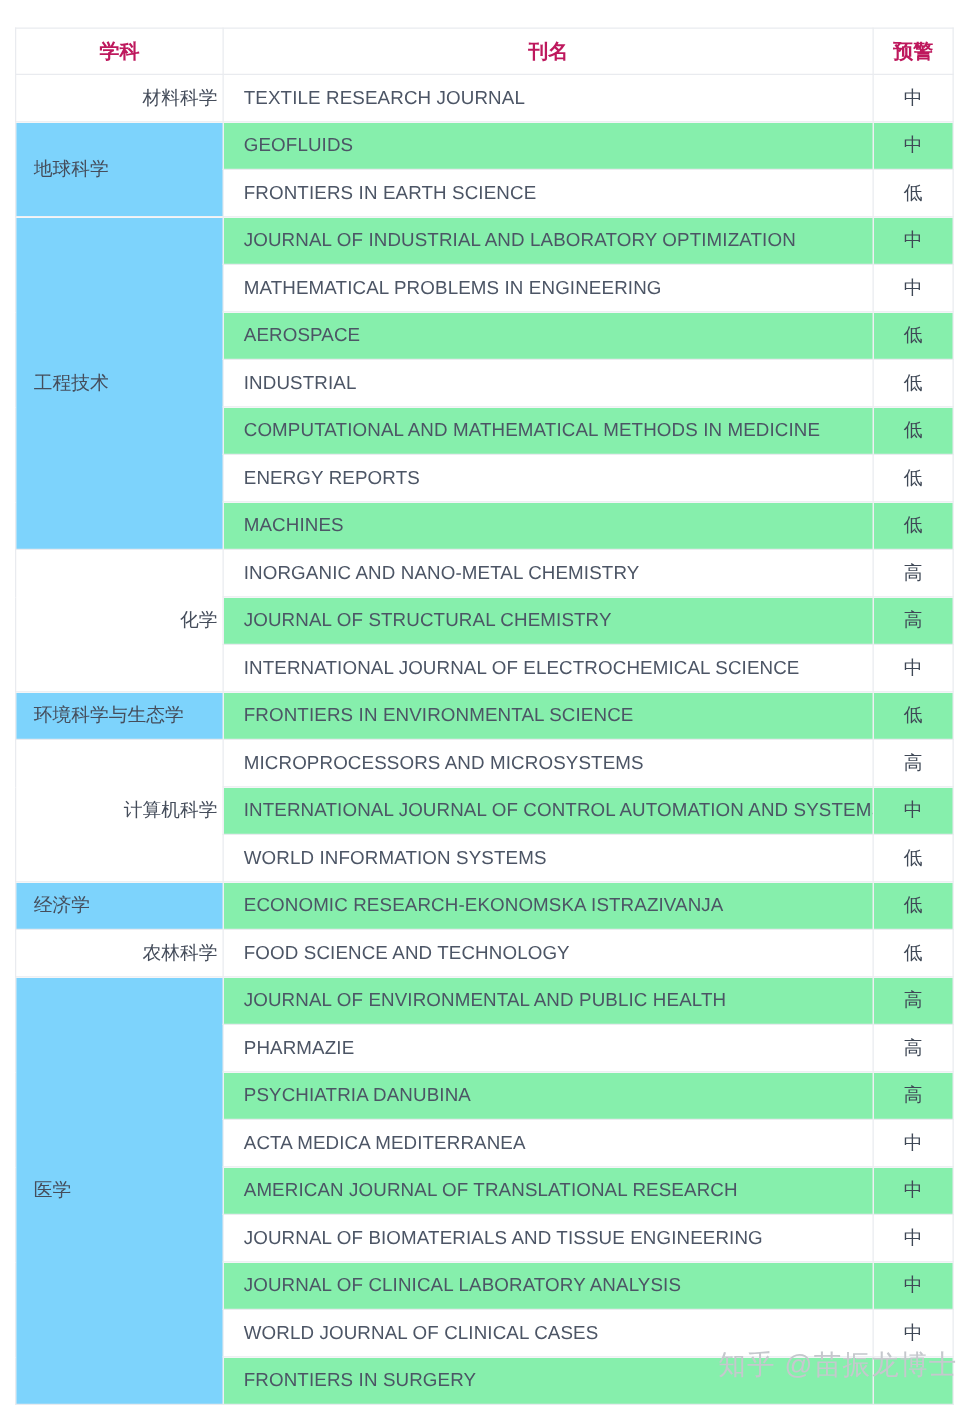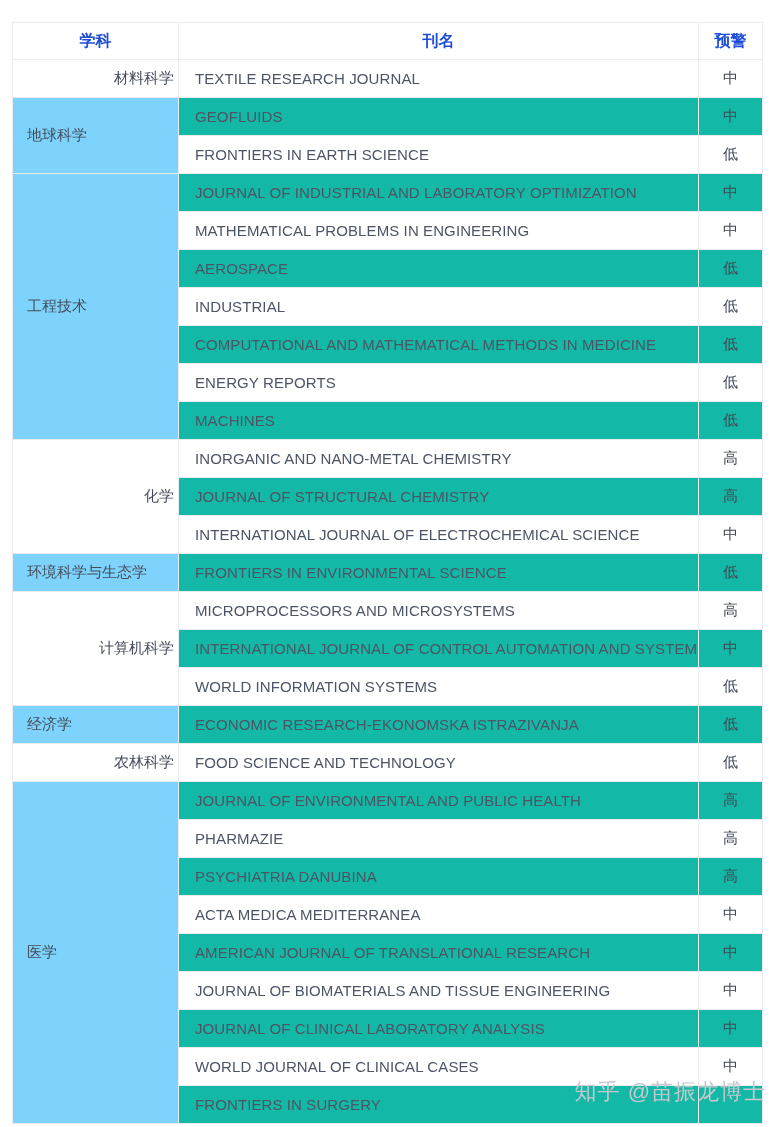--- a/index.html
+++ b/index.html
@@ -28,21 +28,21 @@
   .warn-table td {
     border: 1px solid #e9ebef;
     background: #ffffff;
     overflow: hidden;
     white-space: nowrap;
   }
   .warn-table th {
     height: 36px;
     font-size: 16px;
     font-weight: bold;
-    color: #1d4ed8;
+    color: #be185d;
     text-align: center;
     padding: 0;
   }
   .warn-table td {
     height: 37px;
     font-size: 15px;
     color: #4c5565;
   }
   td.subject-cell {
     padding: 0 4px 0 14px;
@@ -51,21 +51,21 @@
   }
   td.journal-cell {
     padding: 0 6px 0 16px;
     letter-spacing: 0.1px;
   }
   td.warning-cell {
     text-align: center;
     padding: 0;
     color: #3f4856;
   }
-  tr.stripe td { background: #14b8a6; }
+  tr.stripe td { background: #86efac; }
   
   td.subject-cell.own-white { background: #ffffff; text-align: right; }
   td.subject-cell.own-stripe { background: #7dd3fc; }
   .watermark {
     position: absolute;
     right: 8px;
     bottom: 20px;
     font-size: 22px;
     color: #c5c8cd;
     letter-spacing: 1px;

